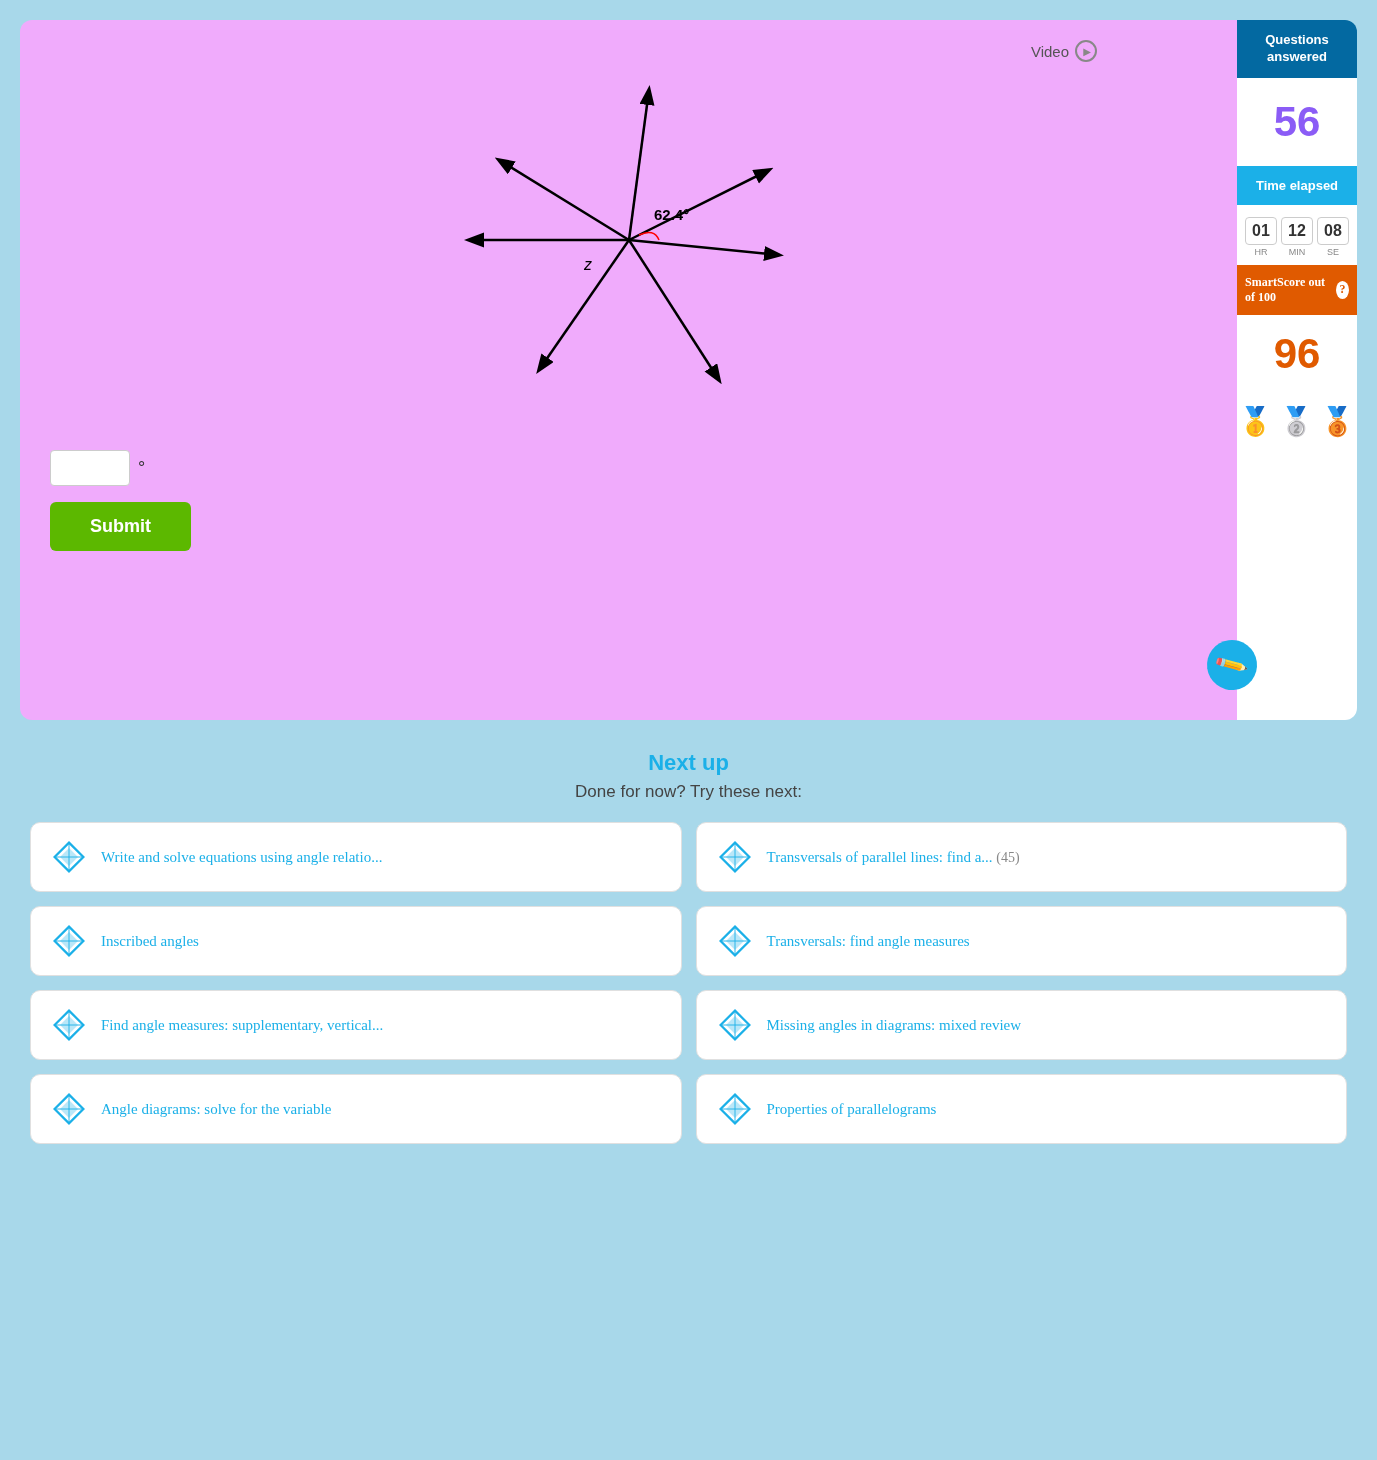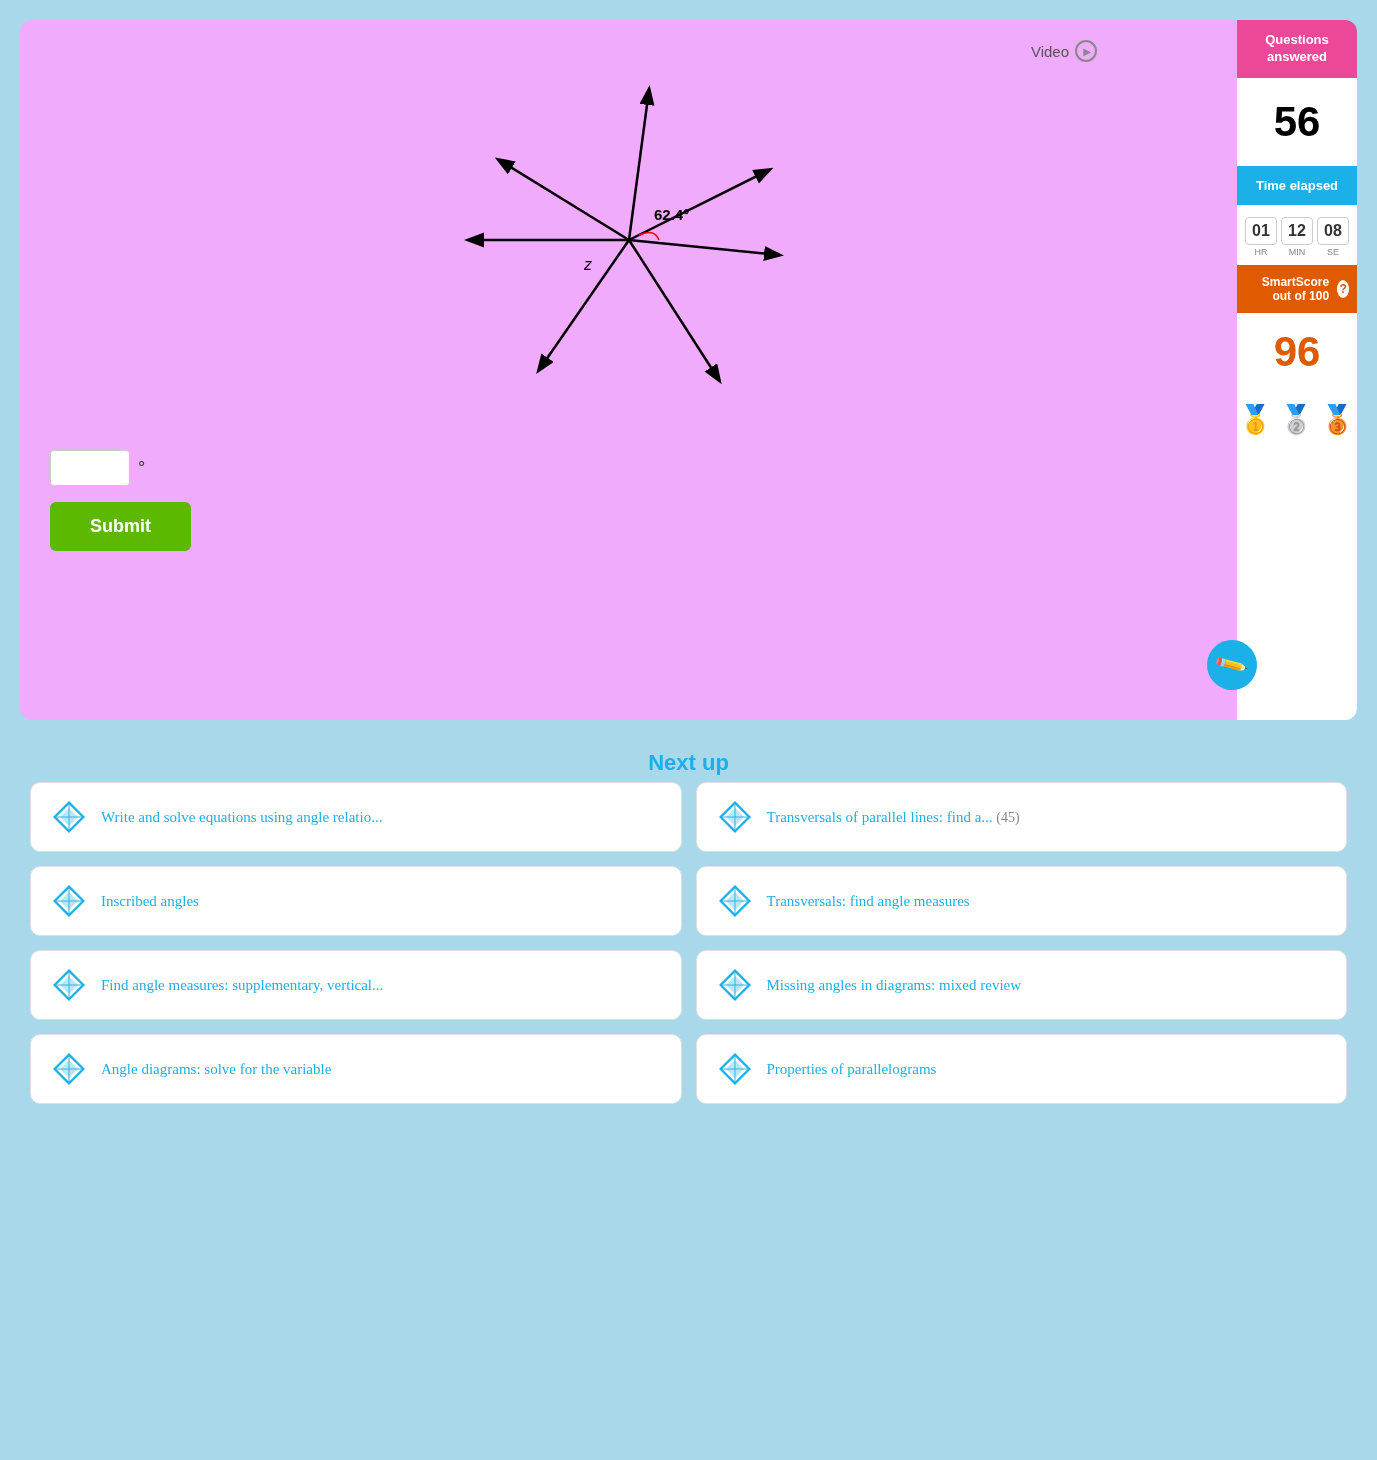--- a/index.html
+++ b/index.html
@@ -103,35 +103,35 @@
       border-radius: 6px;
       padding: 14px 40px;
       font-size: 18px;
       font-weight: bold;
       cursor: pointer;
       margin-top: 16px;
     }
 
     
     .questions-answered-panel {
-      background: #ec4899;
+      background: #0369a1;
       color: white;
       text-align: center;
       padding: 12px 8px;
       font-size: 13px;
       font-weight: bold;
       line-height: 1.3;
     }
     .questions-count {
       background: white;
       text-align: center;
       padding: 20px 8px;
       font-size: 42px;
       font-weight: bold;
-      color: #000000;
+      color: #8b5cf6;
     }
     .time-elapsed-panel {
       background: #1bb0e8;
       color: white;
       text-align: center;
       padding: 12px 8px;
       font-size: 13px;
       font-weight: bold;
     }
     .time-display {
@@ -158,28 +158,29 @@
       text-align: center;
     }
     .time-label {
       font-size: 9px;
       color: #888;
       margin-top: 2px;
     }
     .smartscore-panel {
       background: #e05a00;
       color: white;
-      text-align: right;
+      text-align: left;
       padding: 10px 8px;
       font-size: 12px;
       font-weight: bold;
       display: flex;
       align-items: center;
       justify-content: center;
       gap: 4px;
+      font-family: Liberation Serif, serif;
     }
     .smartscore-value {
       background: white;
       text-align: center;
       padding: 15px 8px;
       font-size: 42px;
       font-weight: bold;
       color: #e05a00;
     }
     .medals-panel {
@@ -371,20 +372,21 @@
     <div class="medals-panel">
       <span class="medal">🥇</span>
       <span class="medal">🥈</span>
       <span class="medal">🥉</span>
     </div>
   </div>
 </div>
 
 <div class="next-up-section">
   <h2 class="next-up-title">Next up</h2>
+  <p class="next-up-subtitle">Done for now? Try these next:</p>
 
   <div class="skill-grid">
 
     <div class="skill-card">
       <svg class="diamond-icon" viewBox="0 0 40 40">
         <polygon points="20,4 36,20 20,36 4,20" fill="none" stroke="#1bb0e8" stroke-width="2.5"></polygon>
         <polygon points="20,10 30,20 20,30 10,20" fill="#1bb0e8" opacity="0.3"></polygon>
         <line x1="20" y1="4" x2="20" y2="36" stroke="#1bb0e8" stroke-width="1"></line>
         <line x1="4" y1="20" x2="36" y2="20" stroke="#1bb0e8" stroke-width="1"></line>
       </svg>

